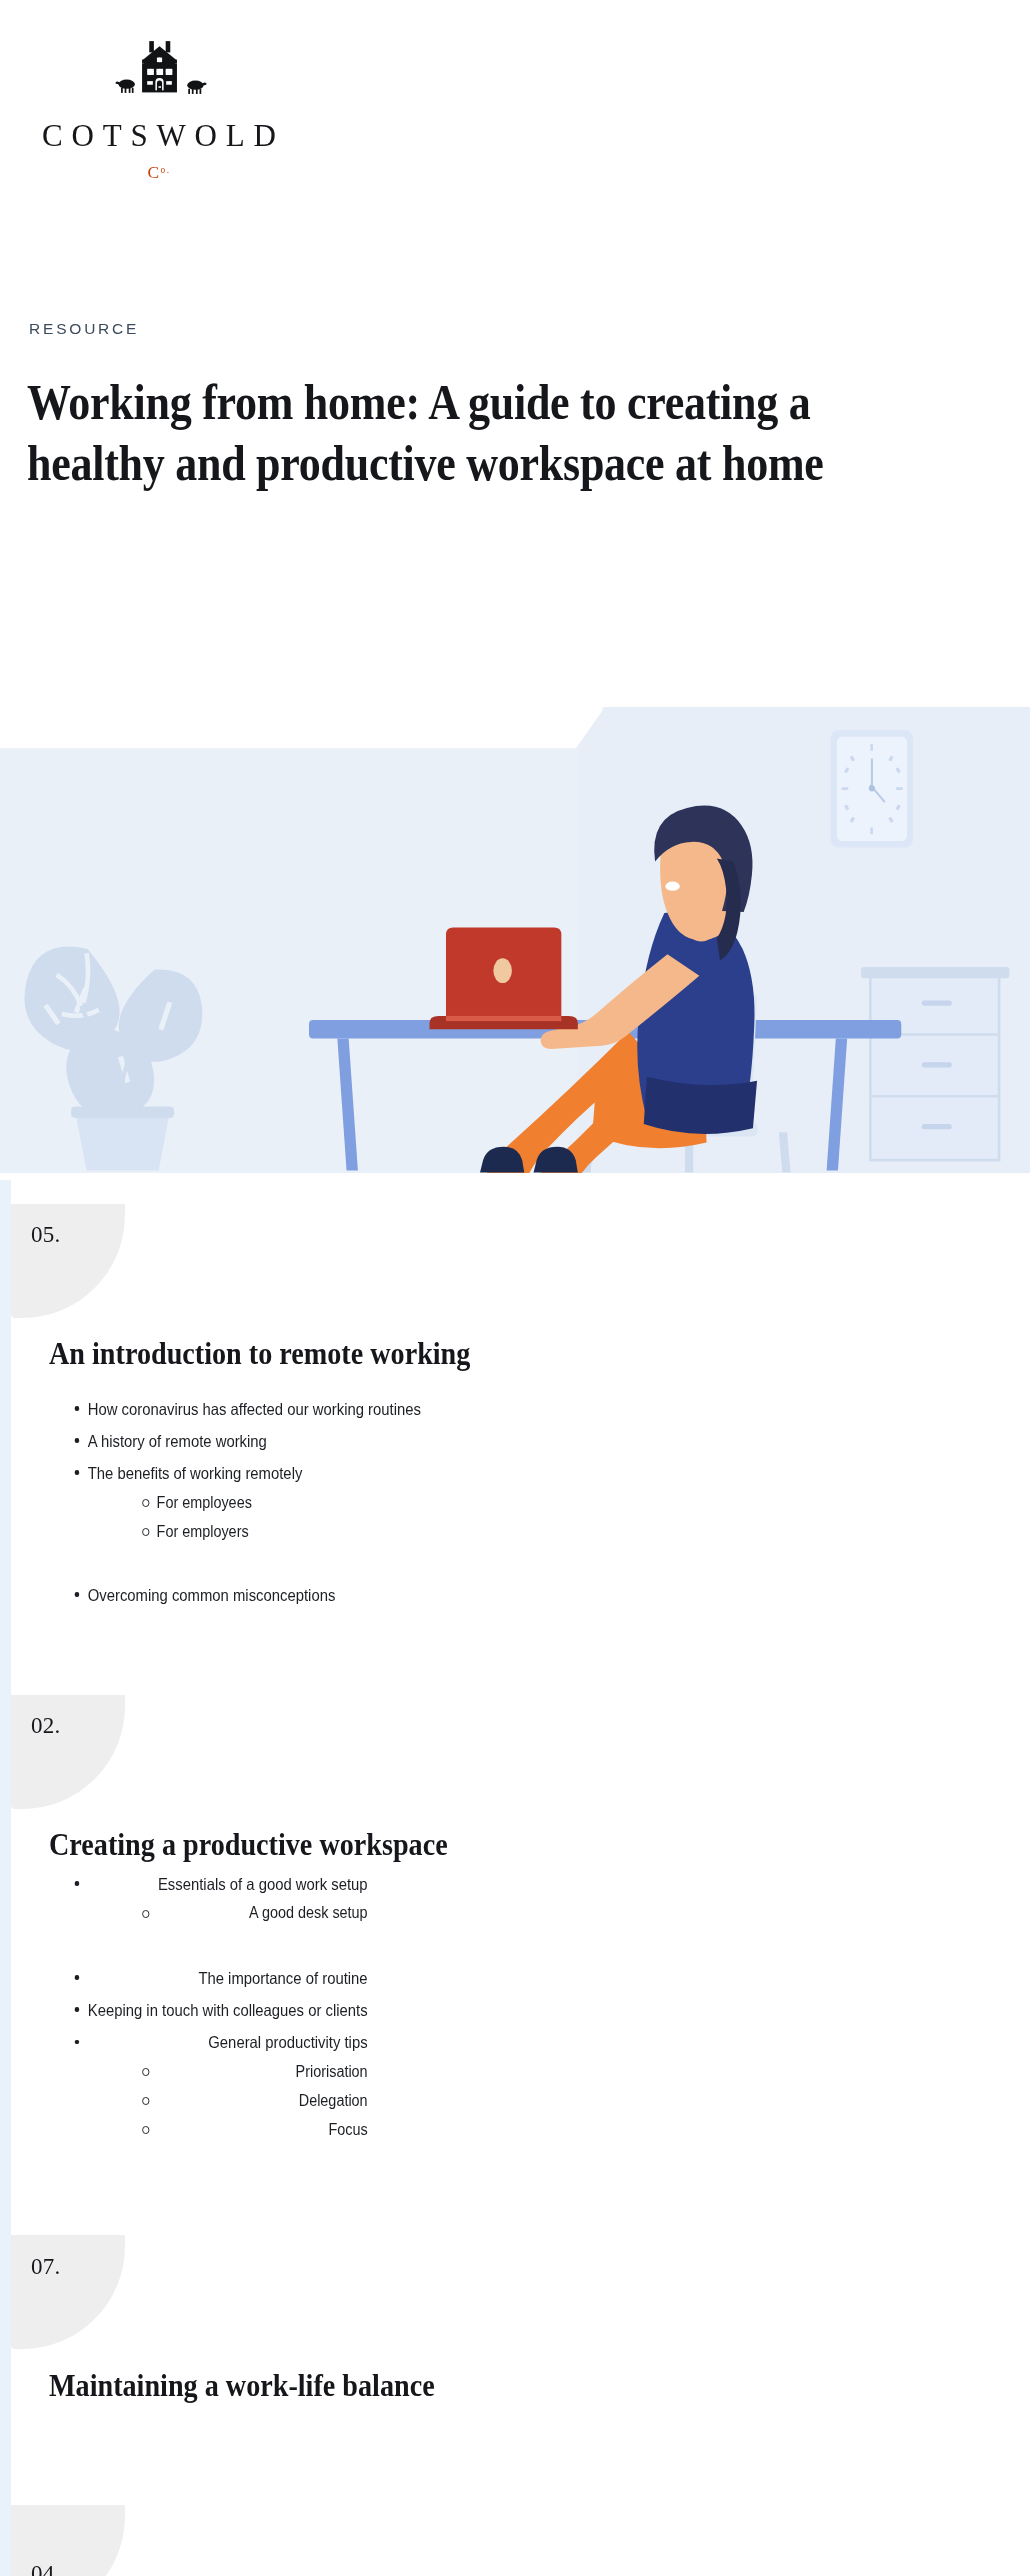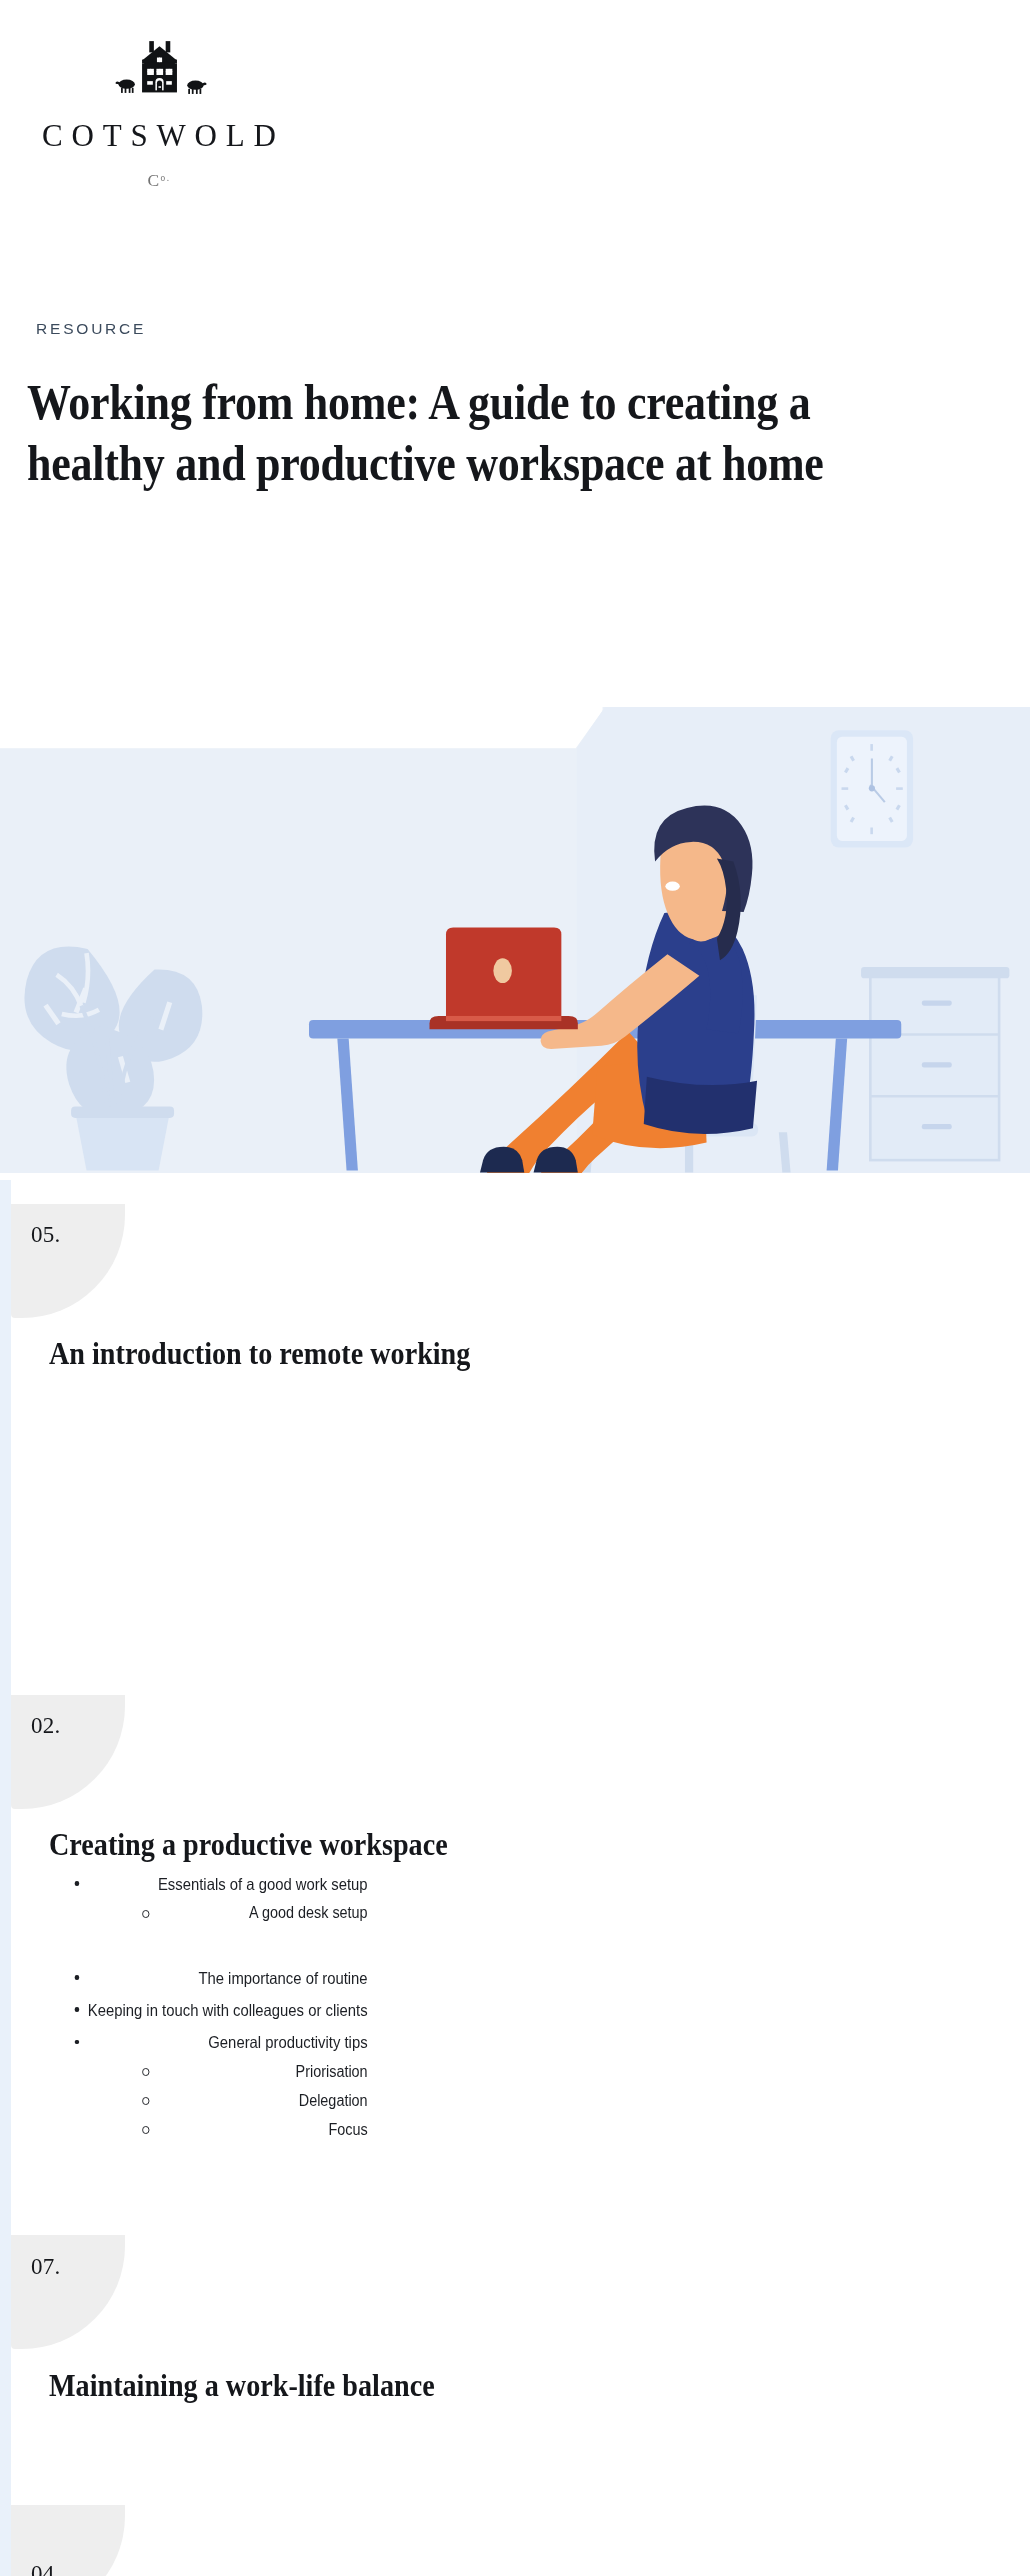--- a/index.html
+++ b/index.html
@@ -40,35 +40,34 @@
     line-height: 1;
     margin-top: 8.2px;
     margin-left: 8.8px;
     color: #15171b;
     font-weight: 400;
   }
   .logo-co {
     font-family: "Liberation Serif", serif;
     font-size: 17.5px;
     letter-spacing: 1.5px;
-    margin-top: 19px;
-    color: #737373;
+    margin-top: 11px;
+    color: #c2410c;
   }
   .logo-co sup { font-size: 9.3px; vertical-align: 5.2px; }
 
   
   .eyebrow {
     position: absolute;
     left: 29px;
     top: 320px;
     font-size: 15.5px;
     letter-spacing: 2.8px;
     color: #3b4a5c;
     font-weight: 400;
-    margin-left: 7px;
   }
   .page-title {
     position: absolute;
     left: 27px;
     top: 372px;
     width: 994px;
     font-family: "Liberation Serif", serif;
     font-weight: 700;
     font-size: 50px;
     line-height: 1.22;
@@ -326,20 +325,28 @@
     <ellipse cx="976" cy="512" rx="18" ry="24" fill="#f0c9a0"></ellipse>
     <path d="M852 600 L1104 600 Q1122 600 1122 614 L1122 626 L834 626 L834 614 Q834 600 852 600 Z" fill="#a93226"></path>
     <rect x="866" y="600" width="224" height="10" fill="#d85a48"></rect>
   </svg>
 </div>
 
 <div class="section" style="top:1204px; height:464px;">
   <div class="badge"></div>
   <div class="badge-num">05.</div>
   <div class="sec-title" style="left:49px; top:132px;">An introduction to remote working</div>
+  <ul class="bullets" style="left:72px; top:196px;">
+    <li style="margin-bottom:14px;">How coronavirus has affected our working routines</li>
+    <li style="margin-bottom:14px;">A history of remote working</li>
+    <li style="margin-bottom:11.3px;">The benefits of working remotely</li>
+    <li class="sub" style="margin-bottom:11.3px;">For employees</li>
+    <li class="sub" style="margin-bottom:46px;">For employers</li>
+    <li>Overcoming common misconceptions</li>
+  </ul>
 </div>
 
 <div class="section" style="top:1695px; height:541px;padding-left:23px;">
   <div class="badge"></div>
   <div class="badge-num">02.</div>
   <div class="sec-title" style="left:49px; top:132px;">Creating a productive workspace</div>
   <ul class="bullets" style="left:72px; top:180px;text-align:right;">
     <li style="margin-bottom:11.3px;">Essentials of a good work setup</li>
     <li class="sub" style="margin-bottom:47px;">A good desk setup</li>
     <li style="margin-bottom:14px;">The importance of routine</li>

